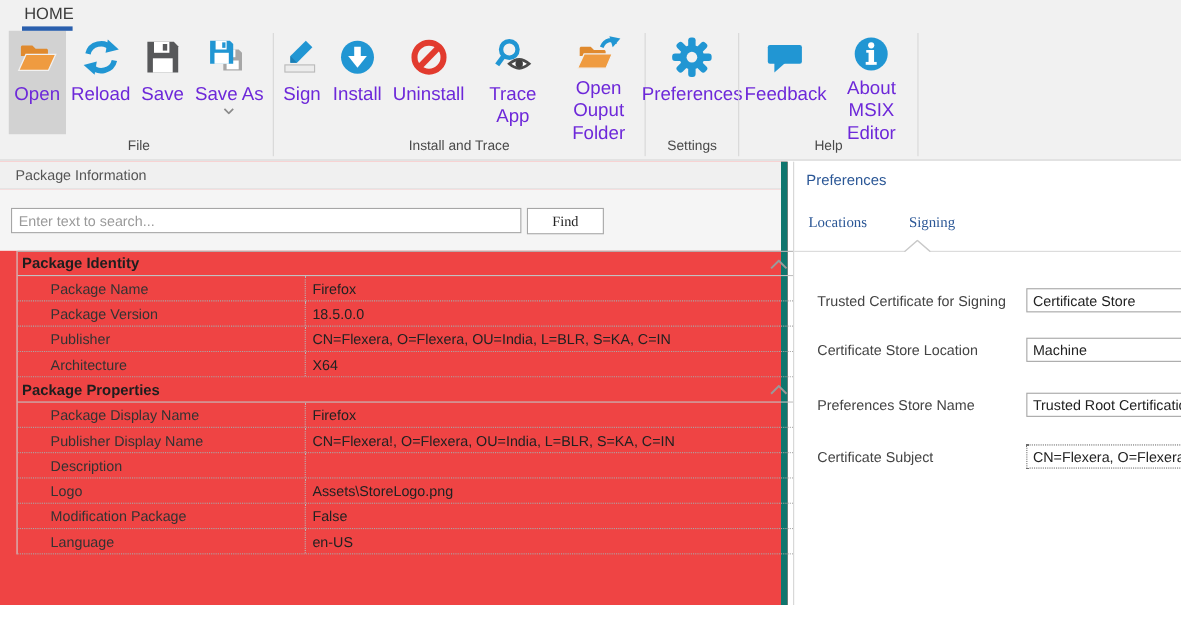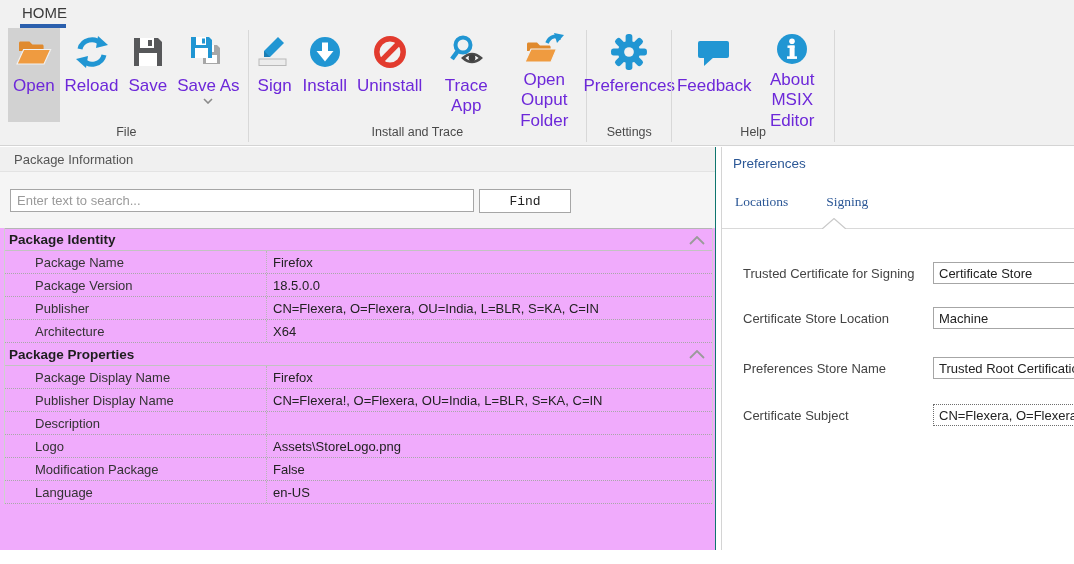--- a/index.html
+++ b/index.html
@@ -20,32 +20,32 @@
   .rbtn { display:flex; flex-direction:column; align-items:center;
     padding:2px 5px 0; min-width:42px; max-width:78px; cursor:pointer; }
   .rbtn.selected { background:#d2d2d2; }
   .rbtn .icn { height:42px; display:flex; align-items:center; justify-content:center; margin-top:1px; }
   .rbtn .lbl { text-align:center; font-size:17px; color:#6d28d9; line-height:1.2; margin-top:3px; }
   .rbtn .dd { margin-top:2px; line-height:0; }
   .g-label { text-align:center; color:#4a4a4a; font-size:12.5px; margin-top:auto; padding-bottom:3px; }
   .gsep { width:1px; background:#d8d8d8; height:112px; margin:2px 3px 0; flex:0 0 1px; }
   
   .lpanel { position:absolute; left:0; top:147px; width:716px; height:403px;
-    background:#f0abfc; border-right:1px solid #0f766e; }
+    background:#ef4444; border-right:6px solid #0f766e; }
   .lp-header { height:25px; background:#f0f0f0; border-bottom:1px solid #e3e3e3;
     color:#555; line-height:25px; padding-left:14px; }
   .lp-search { height:56px; background:#f5f5f5; position:relative; }
   .search-input { position:absolute; left:10px; top:17px; width:464px; height:23px;
     border:1px solid #a6a6a6; padding:0 6px; background:#fff; color:#333;
     font-family:"Liberation Sans",sans-serif; font-size:13px; }
   .search-input::placeholder { color:#9a9a9a; }
-  .find-btn { position:absolute; left:479px; top:17px; width:92px; height:24px;
+  .find-btn { position:absolute; left:479px; top:17px; width:70px; height:24px;
     background:#fff; border:1px solid #a6a6a6; color:#222;
-    font-family:Liberation Mono, monospace; font-size:13px; cursor:pointer; }
-  .tbl { margin-left:4px; width:709px; border-left:1px solid #cfcfcf; border-right:1px solid #cfcfcf;text-align:center; }
+    font-family:Liberation Serif, serif; font-size:13px; cursor:pointer; }
+  .tbl { margin-left:15px; width:709px; border-left:1px solid #cfcfcf; border-right:1px solid #cfcfcf;text-align:center; }
   .sec-h { height:23px; border-bottom:1px solid #c2c2c2; display:flex; align-items:center;
     font-weight:bold; font-size:13.5px; color:#1e1e1e; padding-left:4px; position:relative; }
   .sec-h.first { border-top:1px solid #b5b5b5; }
   .sec-chevron { position:absolute; right:7px; top:7px; line-height:0; cursor:pointer; }
   .trow { display:flex; height:23px; align-items:stretch; border-bottom:1px dotted #a9a9a9; }
   .trow .k { width:261px; padding-left:30px; color:#333; display:flex; align-items:center; }
   .trow .v { flex:1; border-left:1px dotted #b8b8b8; padding-left:6px; color:#222;
     display:flex; align-items:center; white-space:nowrap; overflow:hidden; }
   
   .rpanel { position:absolute; left:721px; top:147px; width:353px; height:403px;

